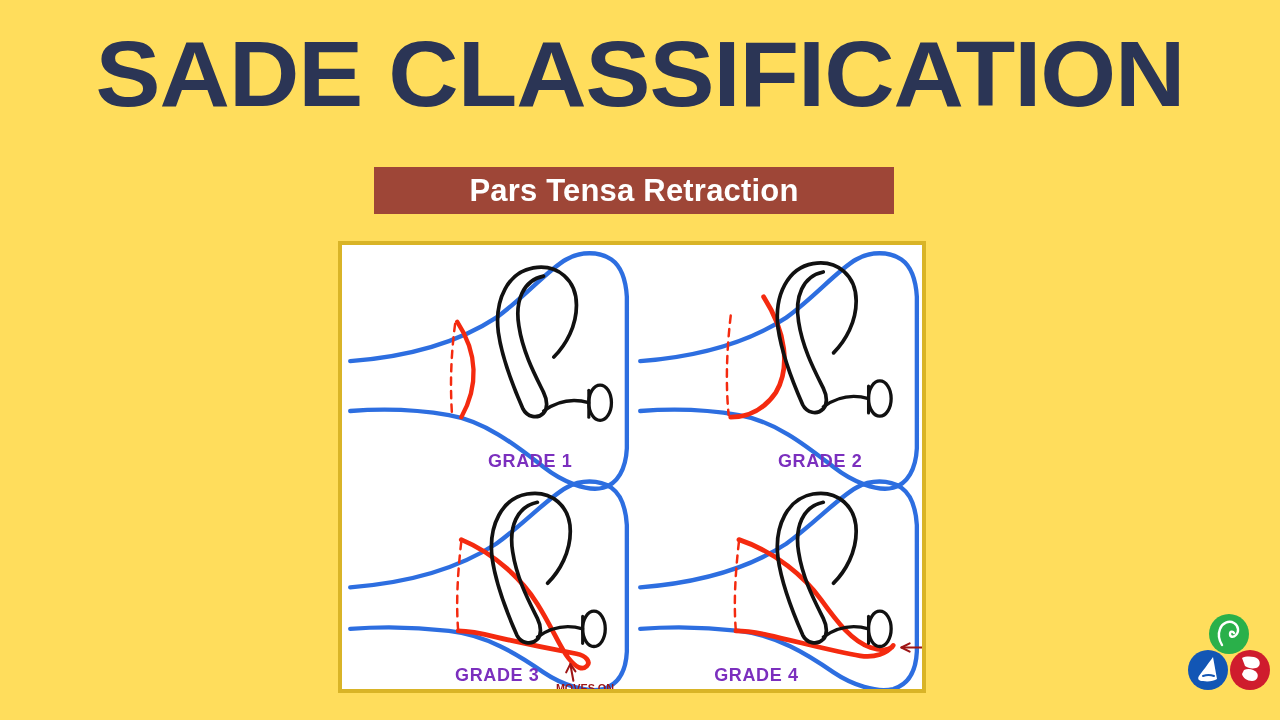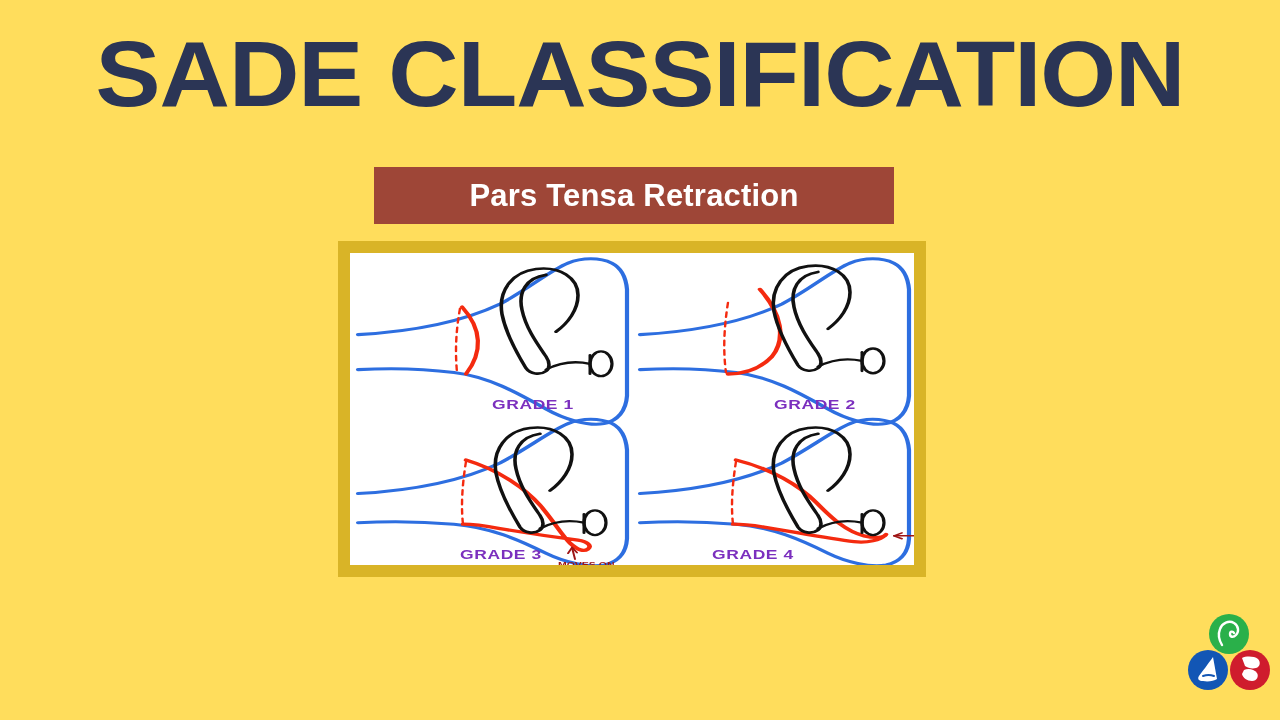--- a/index.html
+++ b/index.html
@@ -32,44 +32,44 @@
     transform-origin: 50% 50%;
     white-space: nowrap;
   }
 
   
   .subtitle-banner {
     position: absolute;
     top: 167px;
     left: 374px;
     width: 520px;
-    height: 57px;
+    height: 47px;
     background: #9e4637;
     display: flex;
     align-items: center;
     justify-content: center;
   }
   .subtitle-text {
     color: #ffffff;
     font-family: "Liberation Sans", sans-serif;
     font-weight: bold;
     font-size: 31px;
     letter-spacing: 0.2px;
     white-space: nowrap;
   }
 
   
   .figure-frame {
     position: absolute;
     left: 338px;
     top: 241px;
     width: 588px;
-    height: 336px;
+    height: 452px;
     background: #d9b427;
-    padding: 12px;
+    padding: 4px;
     box-sizing: border-box;
     text-align: center;
   }
   .figure-panel {
     width: 100%;
     height: 100%;
     background: #ffffff;
     position: relative;
     overflow: hidden;
   }

